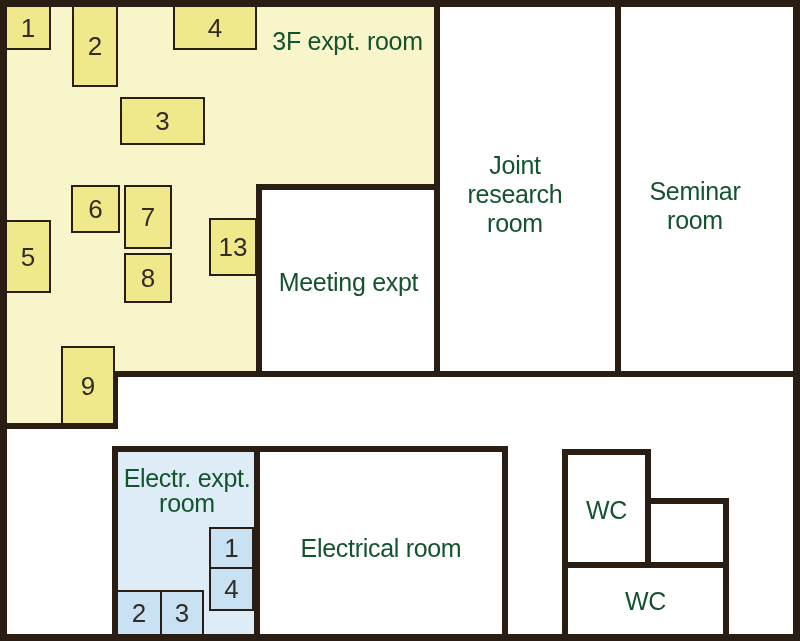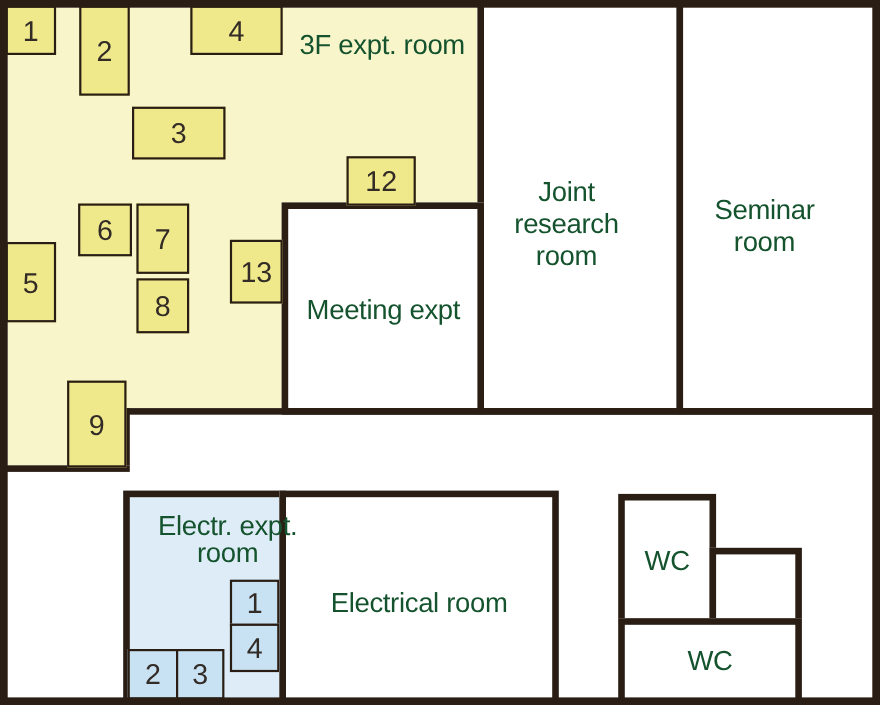--- a/index.html
+++ b/index.html
@@ -16,21 +16,21 @@
     position:absolute;border:2.5px solid #2a1e14;box-sizing:border-box;
     display:flex;align-items:center;justify-content:center;
     font-size:26px;line-height:1;color:#322b26;
   }
   .ybox{background:#f0e98c;}
   .bbox{background:#c8e2f3;}
   .label{
     position:absolute;font-size:25px;line-height:29px;text-align:center;
     color:#14532d;letter-spacing:-0.3px;
   }
-  .label.tight{line-height:25px;padding-left:20px;}
+  .label.tight{line-height:25px;}
 </style>
 </head>
 <body>
 
 <div class="plan">
 
   <div class="fill yellow" style="left:7px;top:7px;width:427px;height:364px"></div>
   <div class="fill yellow" style="left:7px;top:371px;width:105px;height:52px"></div>
 
   <div class="room" style="left:434px;top:0;width:187px;height:377px"></div>
@@ -49,29 +49,28 @@
   <div class="ybox" style="left:5px;top:5px;width:46px;height:45px">1</div>
   <div class="ybox" style="left:72px;top:5px;width:46px;height:82px">2</div>
   <div class="ybox" style="left:120px;top:97px;width:85px;height:48px">3</div>
   <div class="ybox" style="left:173px;top:5px;width:84px;height:45px">4</div>
   <div class="ybox" style="left:5px;top:220px;width:46px;height:73px">5</div>
   <div class="ybox" style="left:71px;top:185px;width:49px;height:48px">6</div>
   <div class="ybox" style="left:124px;top:185px;width:48px;height:64px">7</div>
   <div class="ybox" style="left:124px;top:253px;width:48px;height:50px">8</div>
   <div class="ybox" style="left:61px;top:346px;width:54px;height:79px">9</div>
   <div class="ybox" style="left:209px;top:218px;width:48px;height:58px">13</div>
-  <div class="ybox" style="left:315px;top:142px;width:63px;height:45px">12</div>
 
   <div class="bbox" style="left:209px;top:527px;width:45px;height:42px">1</div>
   <div class="bbox" style="left:209px;top:567px;width:45px;height:44px">4</div>
   <div class="bbox" style="left:116px;top:590px;width:46px;height:46px">2</div>
   <div class="bbox" style="left:160px;top:590px;width:44px;height:46px">3</div>
 
   <div class="label" style="left:265px;top:27px;width:165px">3F expt. room</div>
-  <div class="label" style="left:440px;top:161px;width:150px">Joint research room</div>
+  <div class="label" style="left:440px;top:151px;width:150px">Joint research room</div>
   <div class="label" style="left:621px;top:177px;width:148px">Seminar room</div>
   <div class="label" style="left:263px;top:268px;width:171px">Meeting expt</div>
   <div class="label tight" style="left:118px;top:466px;width:138px">Electr. expt. room</div>
   <div class="label" style="left:260px;top:534px;width:242px">Electrical room</div>
   <div class="label" style="left:568px;top:496px;width:77px">WC</div>
   <div class="label" style="left:568px;top:587px;width:155px">WC</div>
 
   <div class="wall" style="left:0;top:0;width:800px;height:7px"></div>
   <div class="wall" style="left:0;top:0;width:7px;height:641px"></div>
   <div class="wall" style="left:793px;top:0;width:7px;height:641px"></div>

